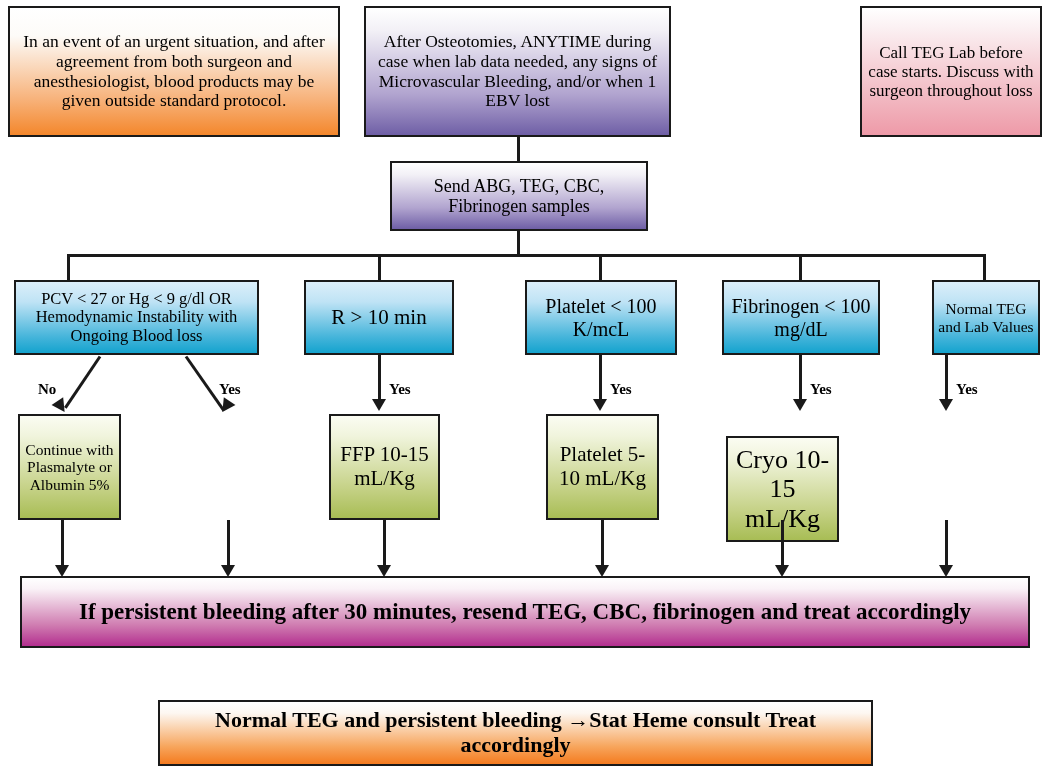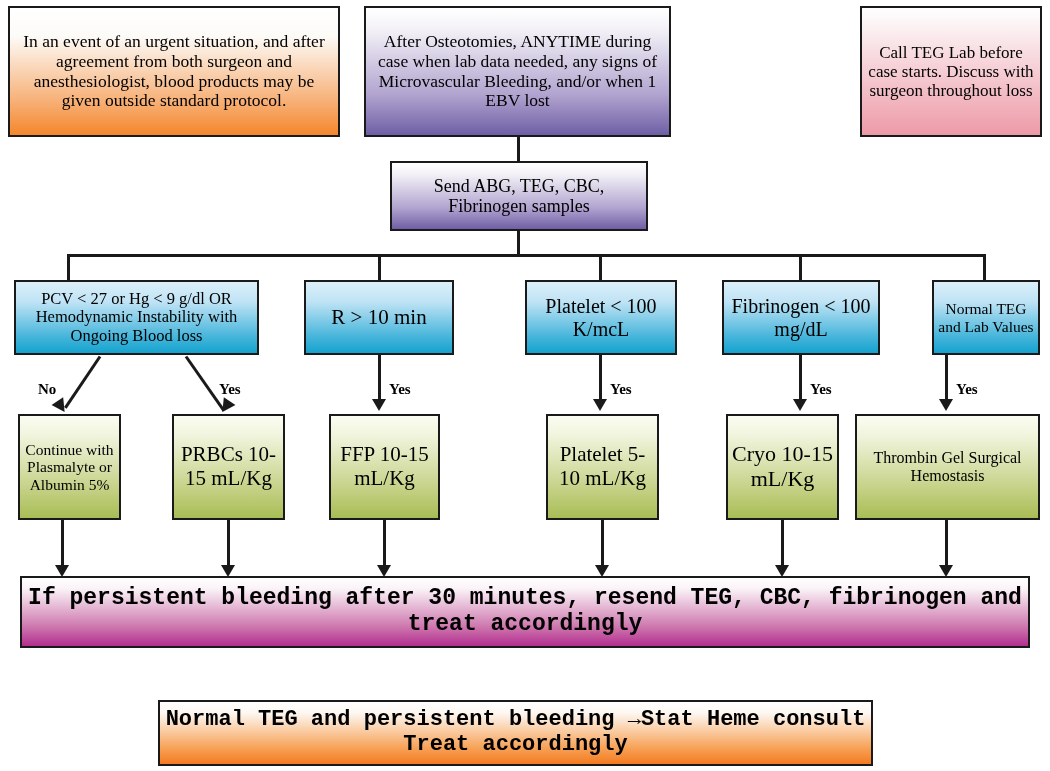--- a/index.html
+++ b/index.html
@@ -14,21 +14,21 @@
 
   
   .g-orange{background:linear-gradient(to bottom,#ffffff 0%,#fdfbf8 22%,#f7b27a 72%,#f4872c 100%);}
   .g-purple{background:linear-gradient(to bottom,#ffffff 0%,#f2f0f6 18%,#b1a4cf 68%,#6f5fa6 100%);}
   .g-pink{background:linear-gradient(to bottom,#ffffff 0%,#fbf0f2 16%,#f2b9c2 70%,#ee9aa8 100%);}
   .g-blue{background:linear-gradient(to bottom,#dceffa 0%,#bfe3f5 28%,#44b4da 78%,#14a3ce 100%);}
   .g-green{background:linear-gradient(to bottom,#fbfcf2 0%,#f0f4dc 20%,#c6d288 70%,#a8bd55 100%);}
   .g-magenta{background:linear-gradient(to bottom,#ffffff 0%,#faf2f7 16%,#cf7bb0 70%,#b32f8f 100%);}
   .g-orange2{background:linear-gradient(to bottom,#ffffff 0%,#fdf7f1 18%,#f7a55c 72%,#f47b1f 100%);}
 
-  .sans{font-family:Liberation Mono, monospace;font-weight:bold;}
+  .sans{font-family:Liberation Serif, serif;font-weight:bold;}
 
   
   .vline{position:absolute;width:3px;background:#1a1a1a;}
   .hline{position:absolute;height:3px;background:#1a1a1a;}
   .arrowhead{position:absolute;width:0;height:0;
              border-left:7px solid transparent;border-right:7px solid transparent;
              border-top:12px solid #1a1a1a;}
   .diag{position:absolute;transform-origin:0 50%;height:3px;background:#1a1a1a;}
   .diaghead{position:absolute;width:0;height:0;
             border-left:7px solid transparent;border-right:7px solid transparent;
@@ -109,39 +109,33 @@
   <div class="lbl" style="left:810px;top:381px;">Yes</div>
 
   <div class="vline" style="left:945px;top:355px;height:45px;"></div>
   <div class="arrowhead" style="left:939px;top:399px;"></div>
   <div class="lbl" style="left:956px;top:381px;">Yes</div>
 
   <div class="box g-green" style="left:18px;top:414px;width:103px;height:106px;font-size:15.5px;">
     <span>Continue with Plasmalyte or Albumin 5%</span>
   </div>
 
-  <div class="box g-green" style="left:172px;top:414px;width:113px;height:106px;font-size:21px;">
-    <span>PRBCs 10-15 mL/Kg</span>
-  </div>
 
   <div class="box g-green" style="left:329px;top:414px;width:111px;height:106px;font-size:21px;">
     <span>FFP 10-15 mL/Kg</span>
   </div>
 
   <div class="box g-green" style="left:546px;top:414px;width:113px;height:106px;font-size:21px;">
     <span>Platelet 5-10 mL/Kg</span>
   </div>
 
-  <div class="box g-green" style="left:726px;top:414px;width:113px;height:106px;font-size:22px;">
+  <div class="box g-green" style="left:726px;top:436px;width:113px;height:106px;font-size:26px;">
     <span>Cryo 10-15 mL/Kg</span>
   </div>
 
-  <div class="box g-green" style="left:855px;top:414px;width:185px;height:106px;font-size:16px;">
-    <span>Thrombin Gel Surgical Hemostasis</span>
-  </div>
 
   <div class="vline" style="left:61px;top:520px;height:48px;"></div>
   <div class="arrowhead" style="left:55px;top:565px;"></div>
 
   <div class="vline" style="left:227px;top:520px;height:48px;"></div>
   <div class="arrowhead" style="left:221px;top:565px;"></div>
 
   <div class="vline" style="left:383px;top:520px;height:48px;"></div>
   <div class="arrowhead" style="left:377px;top:565px;"></div>
 

